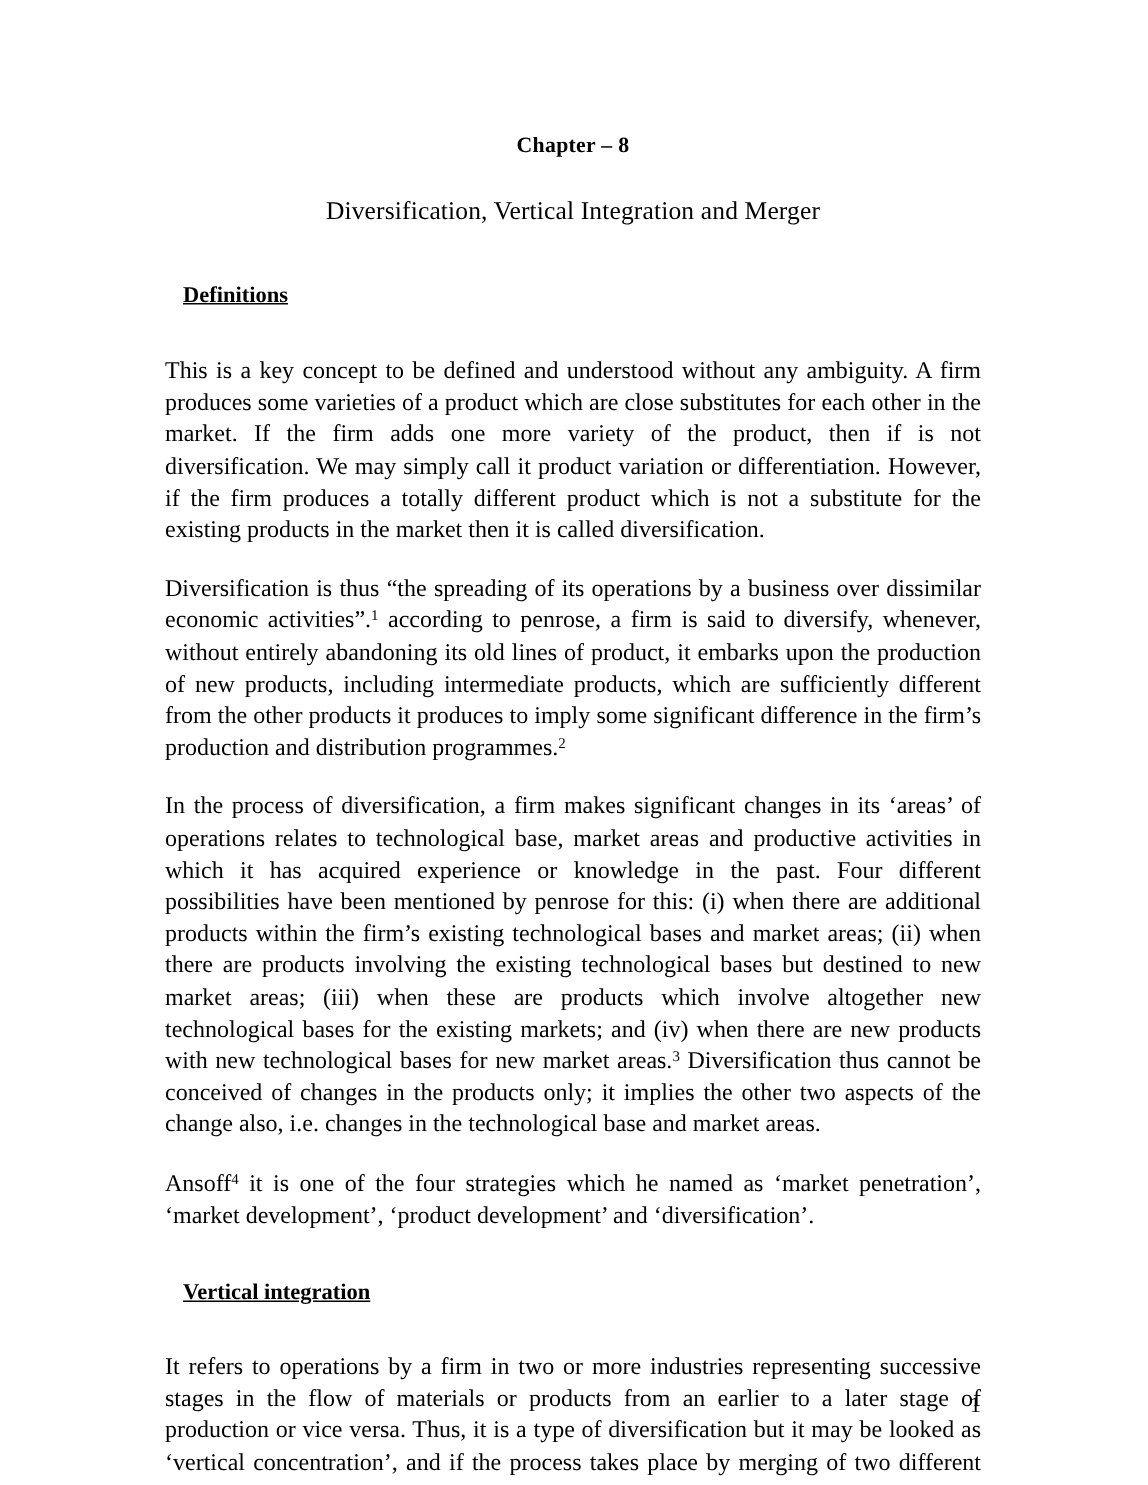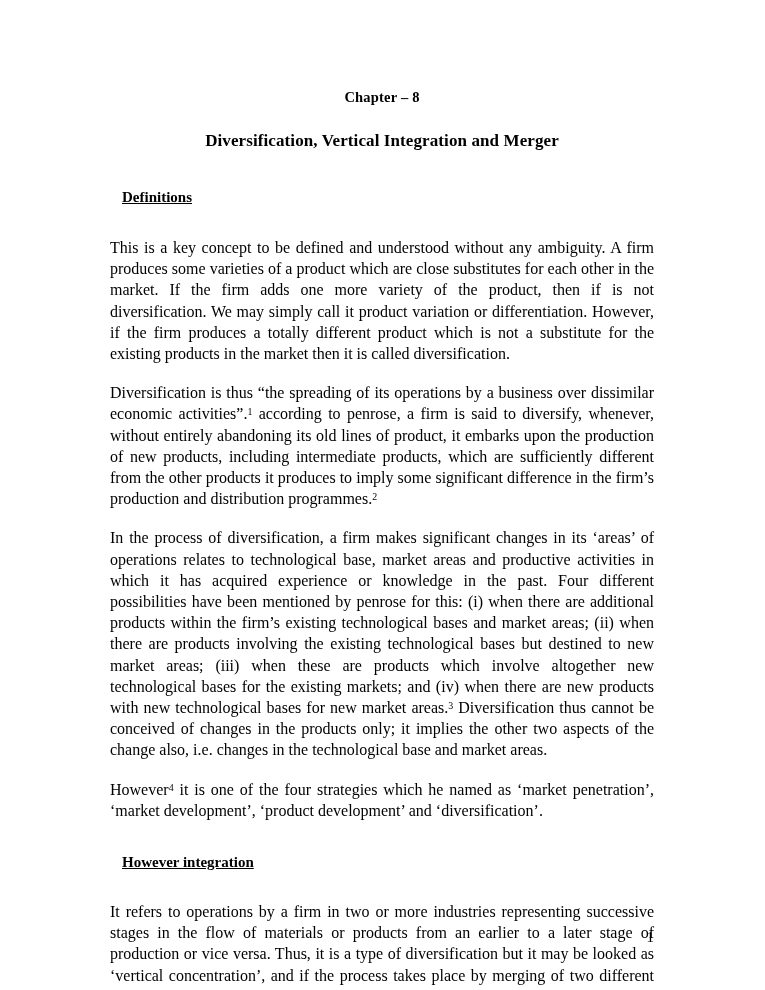--- a/index.html
+++ b/index.html
@@ -30,21 +30,21 @@
   .chapter-label {
     text-align: center;
     font-weight: bold;
     font-size: 14.5px;
     letter-spacing: 0.2px;
     margin: 0;
     padding-top: 89px;
   }
   .doc-title {
     text-align: center;
-    font-weight: bold;
+    font-weight: normal;
     font-size: 17px;
     letter-spacing: 0.1px;
     margin: 0;
     padding-top: 25px;
   }
   .section-heading {
     font-weight: bold;
     font-size: 15px;
     text-decoration: underline;
     display: inline-block;
@@ -96,24 +96,24 @@
     <div class="heading-row">
       <span class="section-heading"> Definitions</span>
     </div>
 
     <p class="body-text first-para">This is a key concept to be defined and understood without any ambiguity. A firm produces some varieties of a product which are close substitutes for each other in the market. If the firm adds one more variety of the product, then if is not diversification. We may simply call it product variation or differentiation. However, if the firm produces a totally different product which is not a substitute for the existing products in the market then it is called diversification.</p>
 
     <p class="body-text"><span>Diversification is thus “the spreading of its operations by a business over dissimilar economic activities”.</span><sup>1</sup><span> according to penrose, a firm is said to diversify, whenever, without entirely abandoning its old lines of product, it embarks upon the production of new products, including intermediate products, which are sufficiently different from the other products it produces to imply some significant difference in the firm’s production and distribution programmes.</span><sup>2</sup></p>
 
     <p class="body-text"><span>In the process of diversification, a firm makes significant changes in its ‘areas’ of operations relates to technological base, market areas and productive activities in which it has acquired experience or knowledge in the past. Four different possibilities have been mentioned by penrose for this: (i) when there are additional products within the firm’s existing technological bases and market areas; (ii) when there are products involving the existing technological bases but destined to new market areas; (iii) when these are products which involve altogether new technological bases for the existing markets; and (iv) when there are new products with new technological bases for new market areas.</span><sup>3</sup><span> Diversification thus cannot be conceived of changes in the products only; it implies the other two aspects of the change also, i.e. changes in the technological base and market areas.</span></p>
 
-    <p class="body-text"><span>However</span><sup>4</sup><span> it is one of the four strategies which he named as ‘market penetration’, ‘market development’, ‘product development’ and ‘diversification’.</span></p>
+    <p class="body-text"><span>Ansoff</span><sup>4</sup><span> it is one of the four strategies which he named as ‘market penetration’, ‘market development’, ‘product development’ and ‘diversification’.</span></p>
 
     <div class="heading-row tight">
-      <span class="section-heading">However integration</span>
+      <span class="section-heading">Vertical integration</span>
     </div>
 
     <p class="body-text">It refers to operations by a firm in two or more industries representing successive stages in the flow of materials or products from an earlier to a later stage of production or vice versa. Thus, it is a type of diversification but it may be looked as ‘vertical concentration’, and if the process takes place by merging of two different firms then it is ‘vertical merger’. However, Vertical integration is a popular term for all these. Essentially, it is the integration among the intermediate products used in production of a commodity. It may be initiated in either way i.e. a firm it self starts manufacturing all of them or different firms producing goods at different stages of the process merge together.</p>
 
   </div>
 
   <div class="page-number">1</div>
 </div>
 
 </body></html>

